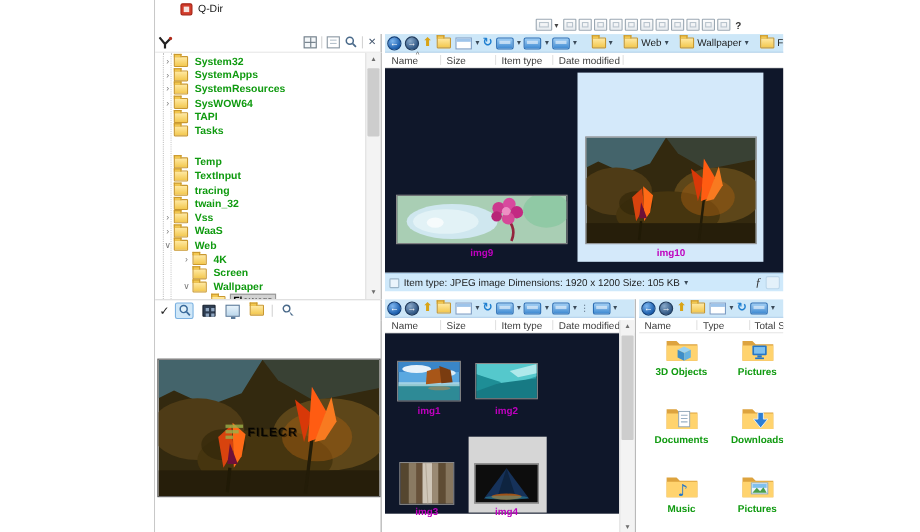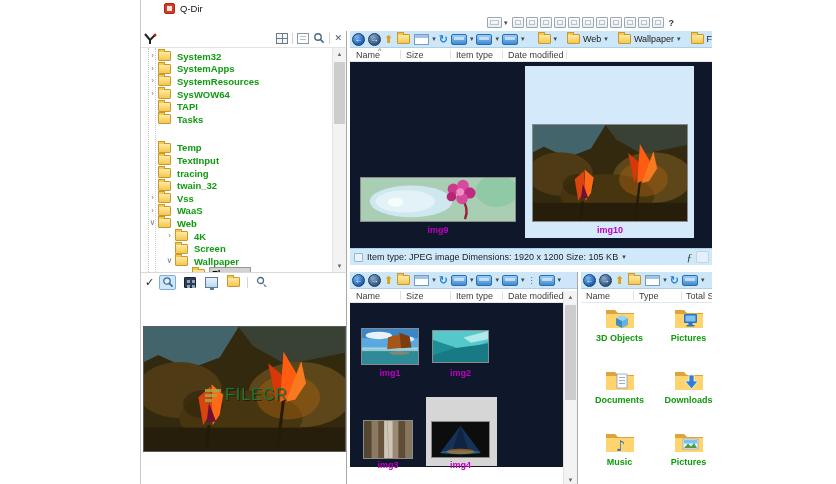--- a/index.html
+++ b/index.html
@@ -69,21 +69,21 @@
   .dark-ic{width:12px;height:11px;background:#2e3d52;border:1px solid #16202e;position:relative;border-radius:1px;}
   .dark-ic::after{content:"";position:absolute;left:2px;top:2px;width:3px;height:3px;background:#8fa6c0;box-shadow:5px 0 0 #8fa6c0,0 5px 0 #8fa6c0,5px 5px 0 #8fa6c0;}
   .mon-ic{width:13px;height:11px;border:1px solid #5a7a9a;background:linear-gradient(#e8f3fb,#bcd8ec);position:relative;}
   .mon-ic::after{content:"";position:absolute;left:4px;bottom:-3px;width:4px;height:2px;background:#5a7a9a;}
   .preview-body{position:absolute;left:0;top:291px;width:206px;height:209px;background:#fff;border-right:1px solid #a9a9a9;}
   .preview-img{position:absolute;left:2px;top:35px;width:203px;height:126px;border:1px solid #5a5a5a;}
   .watermark{position:absolute;left:64px;top:95px;display:flex;align-items:center;gap:4px;pointer-events:none;}
   .wm-bars{display:flex;flex-direction:column;gap:2px;}
   .wm-bars i{display:block;height:3px;background:#9ab04a;opacity:.8;}
   .wm-b1{width:16px;} .wm-b2{width:12px;} .wm-b3{width:7px;}
-  .wm-text{font-size:16px;font-weight:normal;letter-spacing:1px;color:#15803d;opacity:.9;
+  .wm-text{font-size:11px;font-weight:bold;letter-spacing:1px;color:#000000;opacity:.9;
     text-shadow:1px 1px 0 rgba(0,0,0,.5);}
 
   
   .pane{position:absolute;overflow:hidden;background:#fff;}
   .pane-top{left:209px;top:31px;width:363px;height:234px;}
   .pane-mid{left:209px;top:272px;width:228px;height:228px;border-right:1px solid #a9a9a9;}
   .pane-right{left:440px;top:272px;width:132px;height:228px;}
   .ptoolbar{position:absolute;left:0;top:0;right:0;height:17px;background:#cde7f8;border-bottom:1px solid #aecfe9;
     display:flex;align-items:center;gap:3px;padding:0 2px;white-space:nowrap;}
   .nav-circle{width:13px;height:13px;border-radius:50%;flex:0 0 13px;

